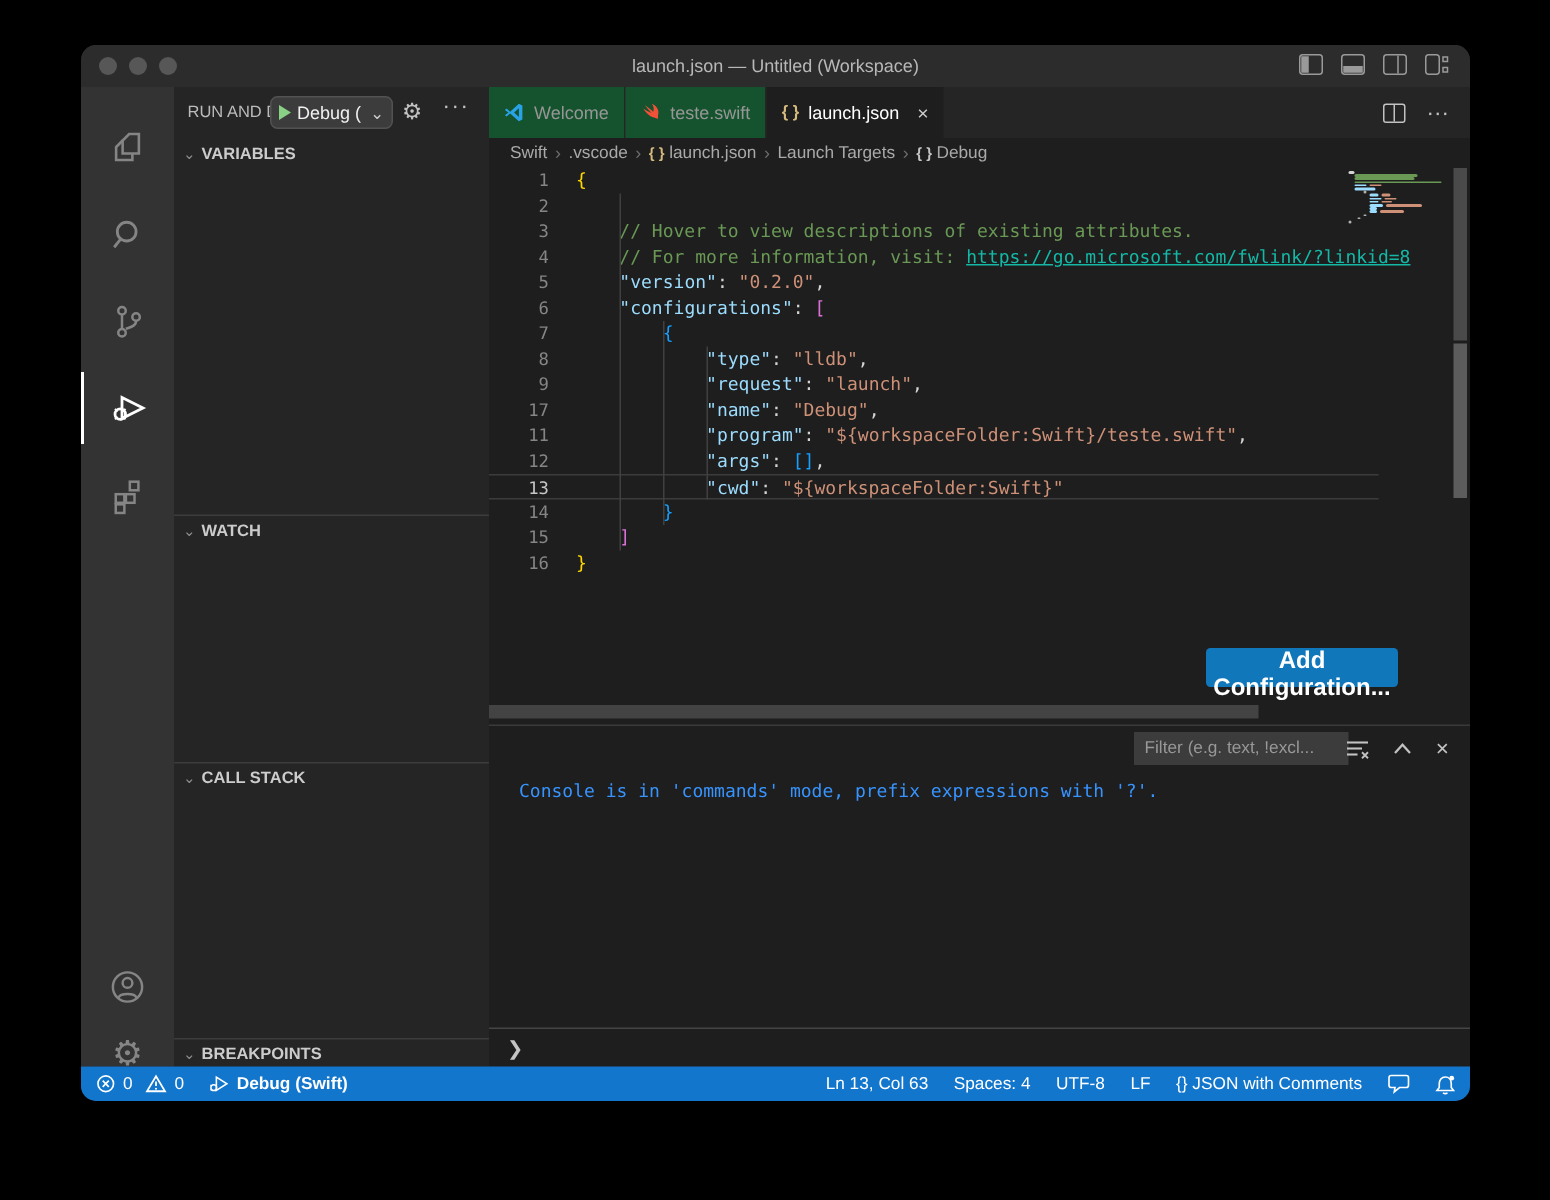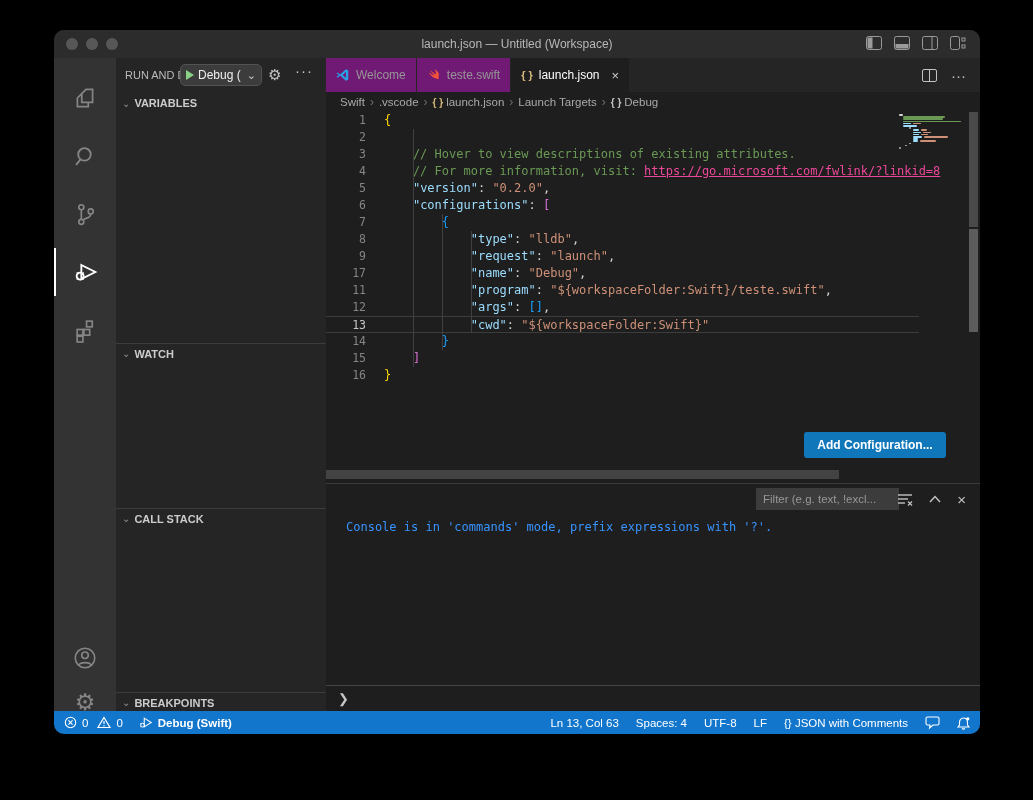--- a/index.html
+++ b/index.html
@@ -41,21 +41,21 @@
   .section { position:absolute; left:0; right:0; height:16px; display:flex; align-items:center;
     color:#cccccc; font-weight:bold; font-size:11px; }
   .section .tw { color:#8f8f8f; font-weight:normal; margin:0 4px 0 6px; font-size:10px; }
   .section.bordered { border-top:1px solid #3c3c3c; padding-top:2px; height:18px; }
 
   
   .editorcol { flex:1; position:relative; background:#1e1e1e; }
 
   .tabbar { position:absolute; top:0; left:0; right:0; height:34px; background:#252526; display:flex; }
   .tab { height:34px; display:flex; align-items:center; gap:6px; padding:0 10px; font-size:12px;
-    color:#969696; background:#701a75; border-right:1px solid #252526; white-space:nowrap; }
+    color:#969696; background:#14532d; border-right:1px solid #252526; white-space:nowrap; }
   .tab.active { background:#1e1e1e; color:#ffffff; }
   .tab .close { margin-left:6px; font-size:13px; color:#cccccc; }
   .tab-actions { margin-left:auto; display:flex; align-items:center; gap:14px; padding-right:14px;
     color:#c2c2c2; }
 
   .breadcrumb { position:absolute; top:34px; left:0; right:0; height:20px; display:flex;
     align-items:center; gap:3px; padding-left:14px; font-size:11.5px; color:#a9a9a9; background:#1e1e1e; }
   .breadcrumb .sep { color:#6e6e6e; font-size:12px; margin:0 2px; }
   .bc-braces { font-weight:bold; font-size:10px; }
 
@@ -70,22 +70,22 @@
   .code .link { text-decoration:underline; }
   .guide { position:absolute; width:1px; background:#404040; }
 
   .minimap { position:absolute; top:56px; right:13px; width:70px; height:360px; }
   .mm-bar { position:absolute; height:1.6px; border-radius:1px; }
   .vscroll { position:absolute; top:54px; right:1px; width:11px; height:370px; }
   .vscroll .th1 { position:absolute; top:0; left:1px; width:9px; height:115px; background:#4a4a4a; }
   .vscroll .th2 { position:absolute; top:117px; left:1px; width:9px; height:103px; background:#5c5c5c; }
   .hscroll { position:absolute; top:412px; left:0; width:513px; height:9px; background:#4a4a4a; opacity:.85; }
 
-  .add-config { position:absolute; left:478px; top:374px; width:142px; height:26px; background:#1177bb;
-    border:none; border-radius:3px; color:#ffffff; font-size:12px; font-weight:bold;
+  .add-config { position:absolute; left:478px; top:374px; width:128px; height:26px; background:#1177bb;
+    border:none; border-radius:3px; color:#ffffff; font-size:16px; font-weight:bold;
     font-family:"Liberation Sans", sans-serif; }
 
   
   .panel { position:absolute; left:0; right:0; top:425px; bottom:0; background:#1e1e1e;
     border-top:1px solid #3a3a3a; }
   .panel-tabs { position:absolute; top:0; left:0; right:0; height:30px; display:flex;
     align-items:center; gap:24px; padding-left:18px; font-size:11px; color:#969696; }
   .ptab { height:30px; display:flex; align-items:center; letter-spacing:.3px; }
   .ptab.active { color:#e7e7e7; border-bottom:1px solid #e7e7e7; }
   .filterbox { position:absolute; left:430px; top:4px; width:143px; height:22px; background:#3c3c3c;
@@ -261,21 +261,21 @@
         <span class="sep">›</span>
         <span class="bc-braces" style="color:#c5c5c5">{ }</span>
         <span>Debug</span>
       </div>
 
       <div class="code">
         <div>
             <div class="code-line"><span class="ln">1</span><span class="lt"><span style="color: rgb(255, 215, 0);">{</span></span></div>
             <div class="code-line"><span class="ln">2</span></div>
             <div class="code-line"><span class="ln">3</span><span class="lt"><span style="color: rgb(106, 153, 85);">    // Hover to view descriptions of existing attributes.</span></span></div>
-            <div class="code-line"><span class="ln">4</span><span class="lt"><span style="color: rgb(106, 153, 85);">    // For more information, visit: </span><span class="link" style="color: #ec4899;">https://go.microsoft.com/fwlink/?linkid=8</span></span></div>
+            <div class="code-line"><span class="ln">4</span><span class="lt"><span style="color: rgb(106, 153, 85);">    // For more information, visit: </span><span class="link" style="color: #14b8a6;">https://go.microsoft.com/fwlink/?linkid=8</span></span></div>
             <div class="code-line"><span class="ln">5</span><span class="lt"><span style="color: rgb(212, 212, 212);">    </span><span style="color: rgb(156, 220, 254);">"version"</span><span style="color: rgb(212, 212, 212);">: </span><span style="color: rgb(206, 145, 120);">"0.2.0"</span><span style="color: rgb(212, 212, 212);">,</span></span></div>
             <div class="code-line"><span class="ln">6</span><span class="lt"><span style="color: rgb(212, 212, 212);">    </span><span style="color: rgb(156, 220, 254);">"configurations"</span><span style="color: rgb(212, 212, 212);">: </span><span style="color: rgb(218, 112, 214);">[</span></span></div>
             <div class="code-line"><span class="ln">7</span><span class="lt"><span style="color: rgb(212, 212, 212);">        </span><span style="color: rgb(23, 159, 255);">{</span></span></div>
             <div class="code-line"><span class="ln">8</span><span class="lt"><span style="color: rgb(212, 212, 212);">            </span><span style="color: rgb(156, 220, 254);">"type"</span><span style="color: rgb(212, 212, 212);">: </span><span style="color: rgb(206, 145, 120);">"lldb"</span><span style="color: rgb(212, 212, 212);">,</span></span></div>
             <div class="code-line"><span class="ln">9</span><span class="lt"><span style="color: rgb(212, 212, 212);">            </span><span style="color: rgb(156, 220, 254);">"request"</span><span style="color: rgb(212, 212, 212);">: </span><span style="color: rgb(206, 145, 120);">"launch"</span><span style="color: rgb(212, 212, 212);">,</span></span></div>
             <div class="code-line"><span class="ln">17</span><span class="lt"><span style="color: rgb(212, 212, 212);">            </span><span style="color: rgb(156, 220, 254);">"name"</span><span style="color: rgb(212, 212, 212);">: </span><span style="color: rgb(206, 145, 120);">"Debug"</span><span style="color: rgb(212, 212, 212);">,</span></span></div>
             <div class="code-line"><span class="ln">11</span><span class="lt"><span style="color: rgb(212, 212, 212);">            </span><span style="color: rgb(156, 220, 254);">"program"</span><span style="color: rgb(212, 212, 212);">: </span><span style="color: rgb(206, 145, 120);">"${workspaceFolder:Swift}/teste.swift"</span><span style="color: rgb(212, 212, 212);">,</span></span></div>
             <div class="code-line"><span class="ln">12</span><span class="lt"><span style="color: rgb(212, 212, 212);">            </span><span style="color: rgb(156, 220, 254);">"args"</span><span style="color: rgb(212, 212, 212);">: </span><span style="color: rgb(23, 159, 255);">[]</span><span style="color: rgb(212, 212, 212);">,</span></span></div>
             <div class="code-line current"><span class="ln">13</span><span class="lt"><span style="color: rgb(212, 212, 212);">            </span><span style="color: rgb(156, 220, 254);">"cwd"</span><span style="color: rgb(212, 212, 212);">: </span><span style="color: rgb(206, 145, 120);">"${workspaceFolder:Swift}"</span></span></div>
             <div class="code-line"><span class="ln">14</span><span class="lt"><span style="color: rgb(212, 212, 212);">        </span><span style="color: rgb(23, 159, 255);">}</span></span></div>

